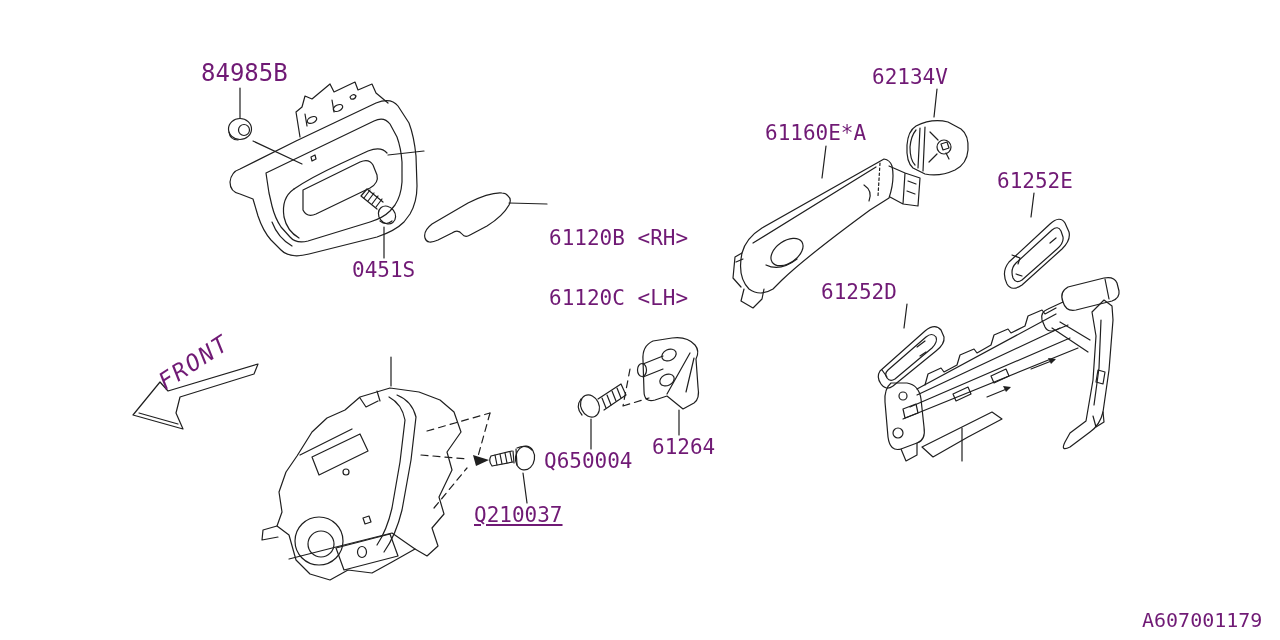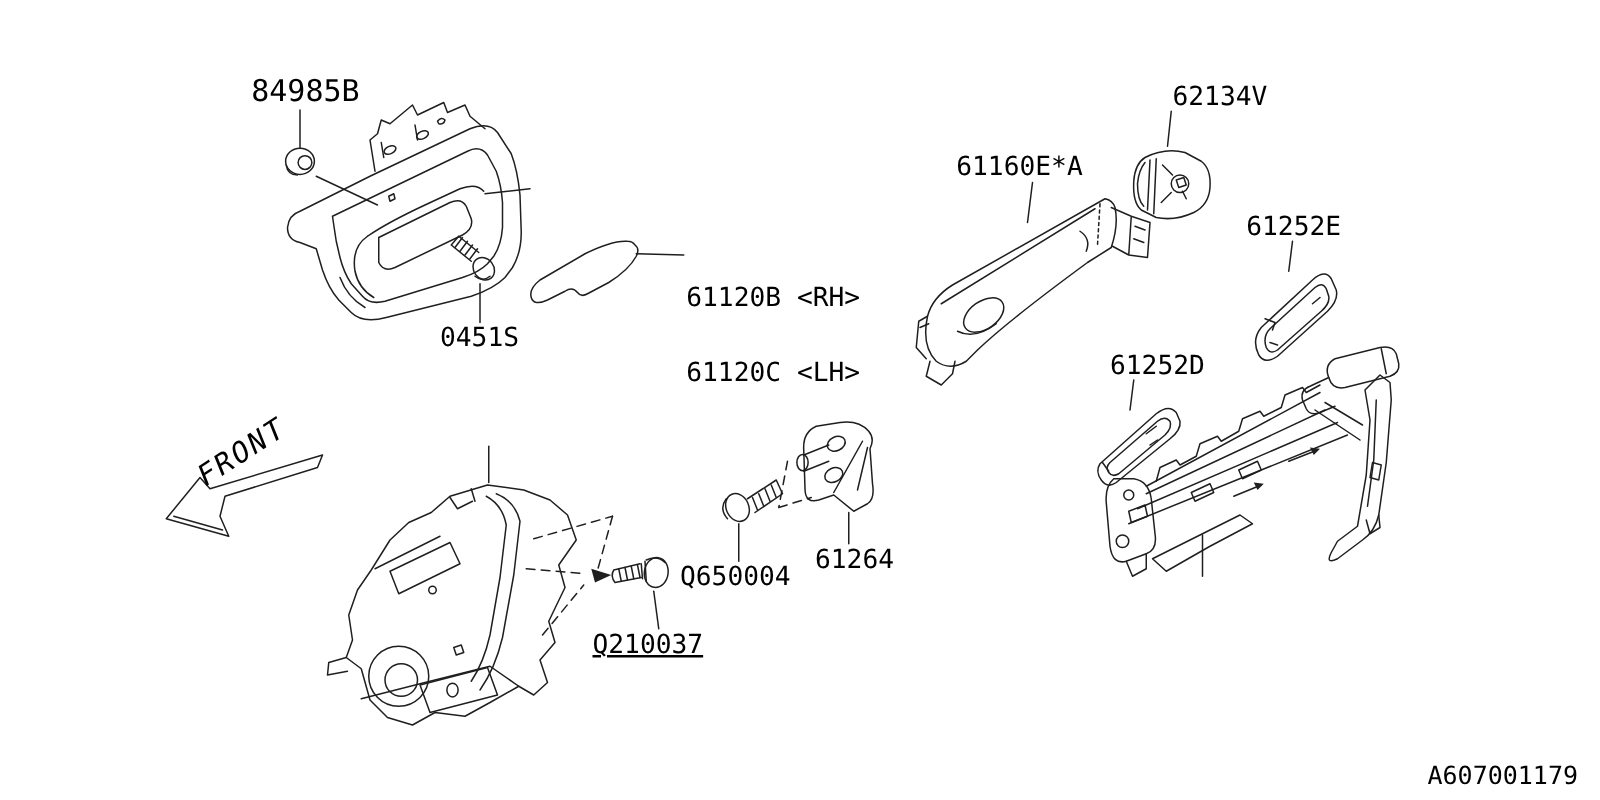--- a/index.html
+++ b/index.html
@@ -1,17 +1,17 @@
 <!DOCTYPE html>
 <html><head>
 <meta charset="utf-8">
 <style>
   html,body{margin:0;padding:0;background:#ffffff;}
   .stage{position:relative;width:1280px;height:640px;background:#ffffff;overflow:hidden;
-         font-family:"DejaVu Sans Mono","Liberation Mono",monospace;color:#000000;}
+         font-family:"DejaVu Sans Mono","Liberation Mono",monospace;color:#701a75;}
   .stage svg{position:absolute;left:0;top:0;}
   .lbl{position:absolute;font-size:21px;line-height:20px;white-space:pre;letter-spacing:0px;}
   .lbl.big{font-size:24px;}
   .lbl.front{font-size:23px;font-style:italic;transform:rotate(-33deg);transform-origin:left bottom;letter-spacing:2px;}
   .lbl.footer{font-size:20px;}
   svg *{vector-effect:non-scaling-stroke;}
   .ln{fill:none;stroke:#1f1f1f;stroke-width:1.2;stroke-linecap:round;stroke-linejoin:round;}
   .dash{stroke-dasharray:7 5;}
   .dot{stroke-dasharray:2.5 2.5;}
   .fill{fill:#1f1f1f;stroke:none;}
@@ -189,21 +189,21 @@
     <div>61120C &lt;LH&gt;</div>
   </div>
 
   <div class="lbl" style="left:352px;top:260px;">0451S</div>
 
 
   <div class="lbl" style="left:544px;top:451px;">Q650004</div>
   <div class="lbl" style="left:474px;top:505px;text-decoration:underline;">Q210037</div>
   <div class="lbl" style="left:652px;top:437px;">61264</div>
   <div class="lbl" style="left:765px;top:123px;">61160E*A</div>
-  <div class="lbl" style="left:938px;top:67px;">62134V</div>
+  <div class="lbl" style="left:872px;top:67px;">62134V</div>
   <div class="lbl" style="left:997px;top:171px;">61252E</div>
-  <div class="lbl" style="left:888px;top:282px;">61252D</div>
+  <div class="lbl" style="left:821px;top:282px;">61252D</div>
 
 
   <div class="lbl front" style="left:166px;top:372px;">FRONT</div>
   <div class="lbl footer" style="left:1142px;top:610px;">A607001179</div>
 
 </div>
 
 </body></html>

